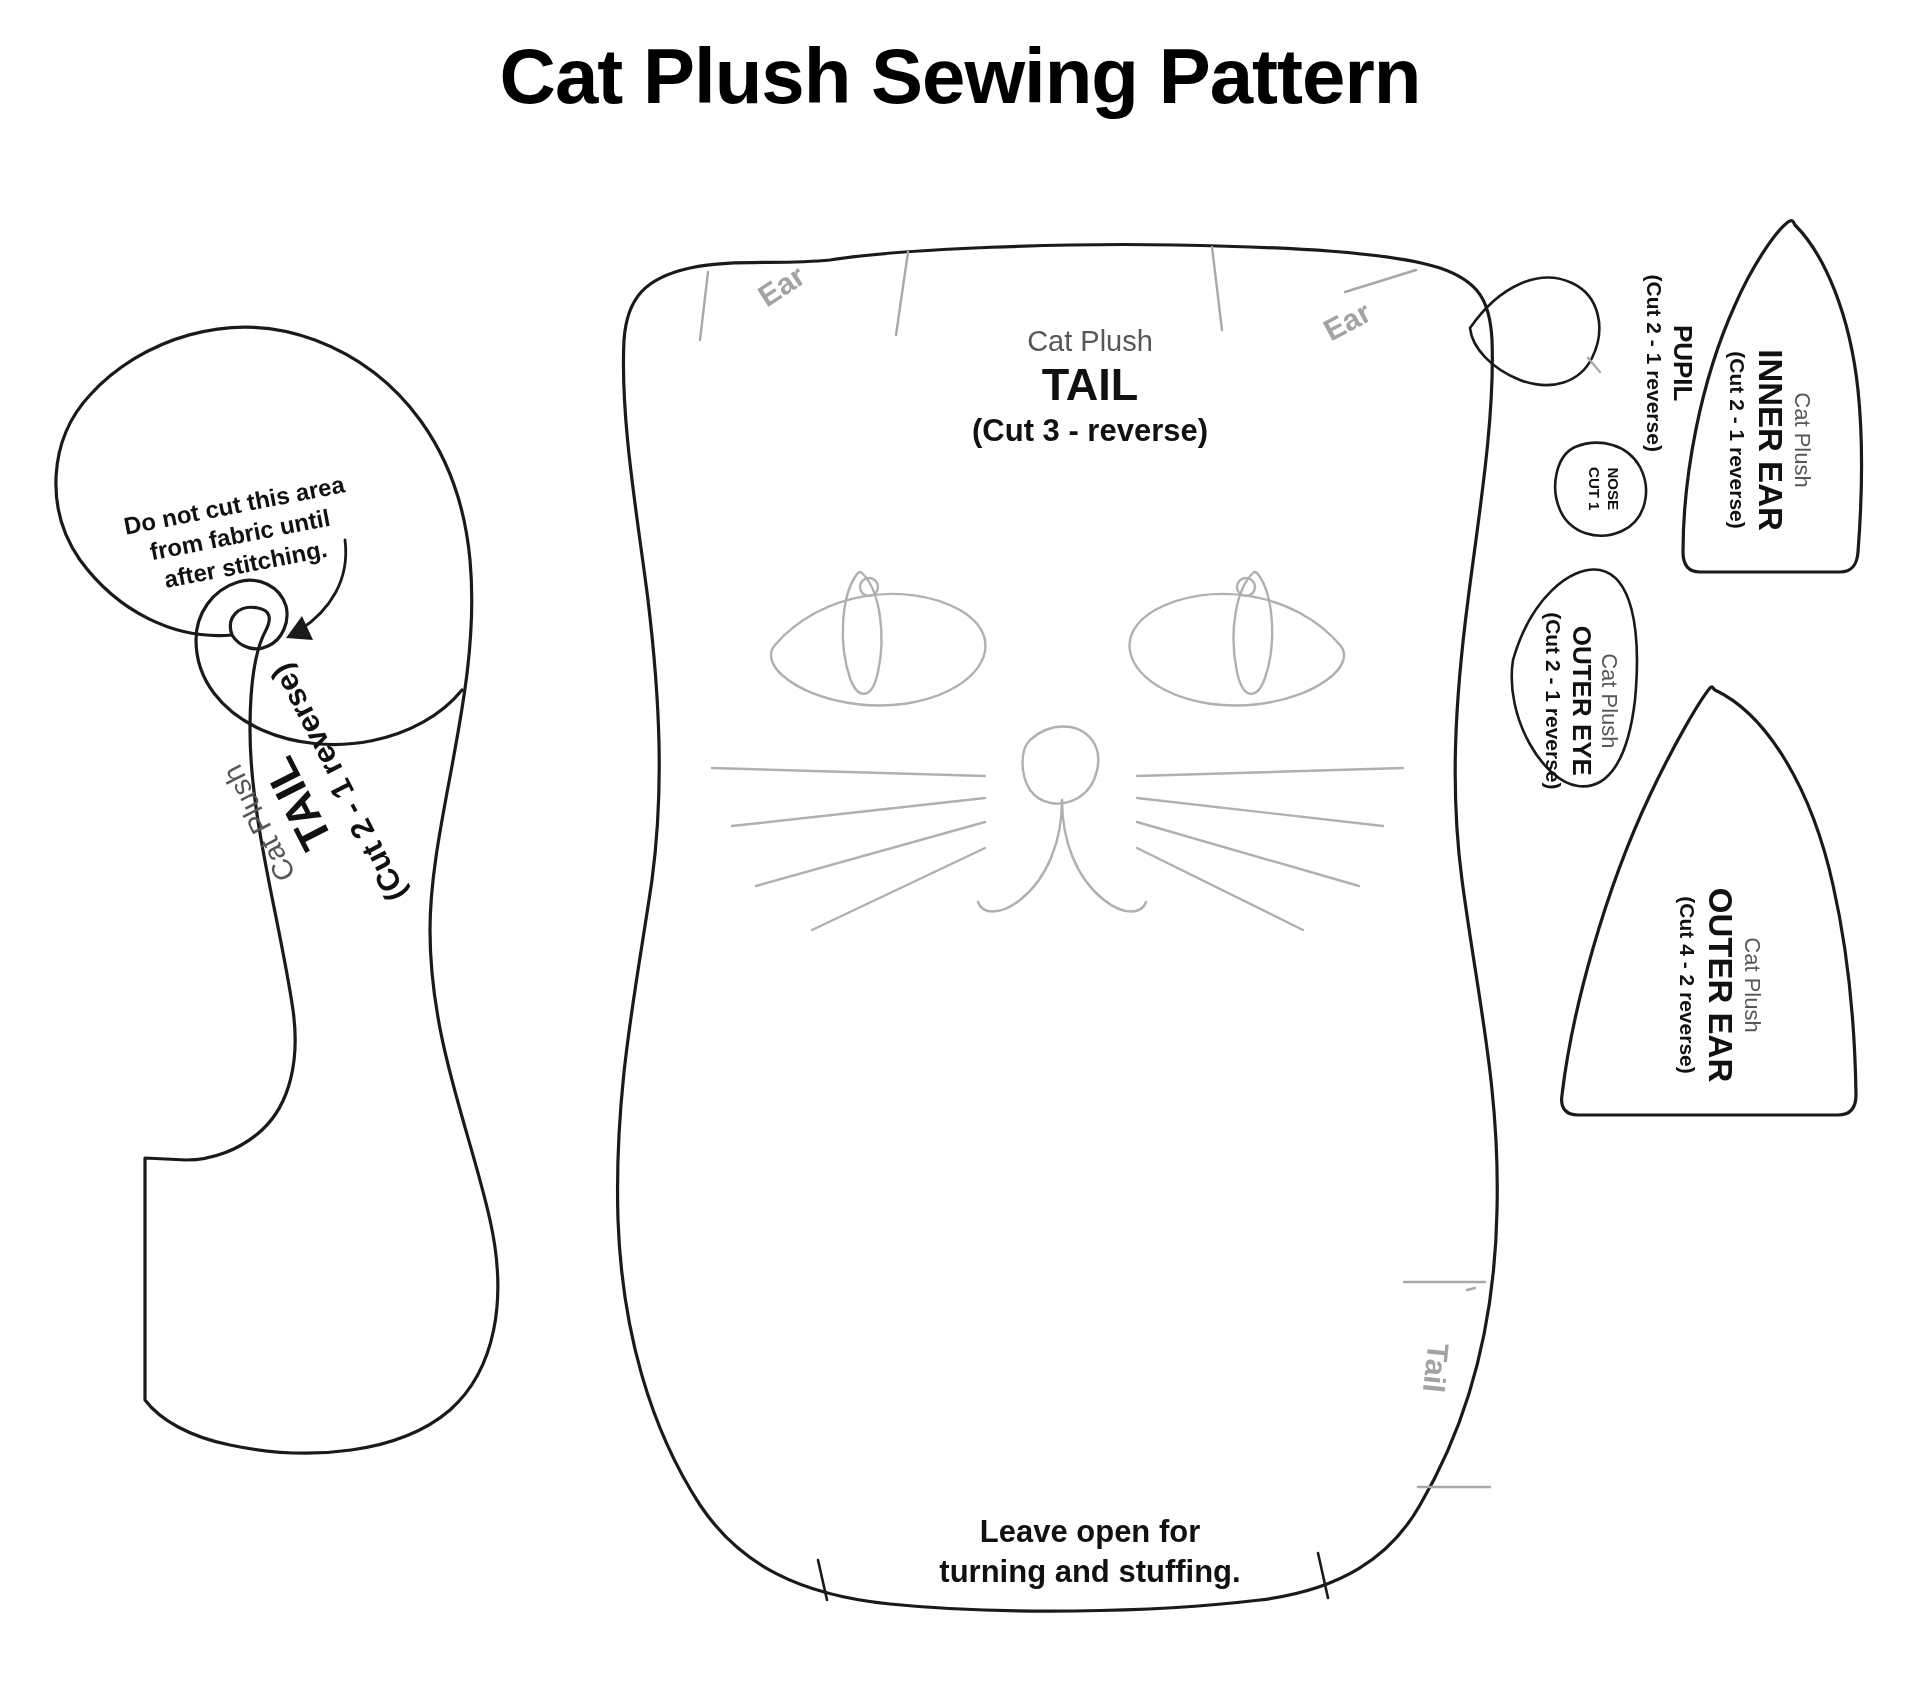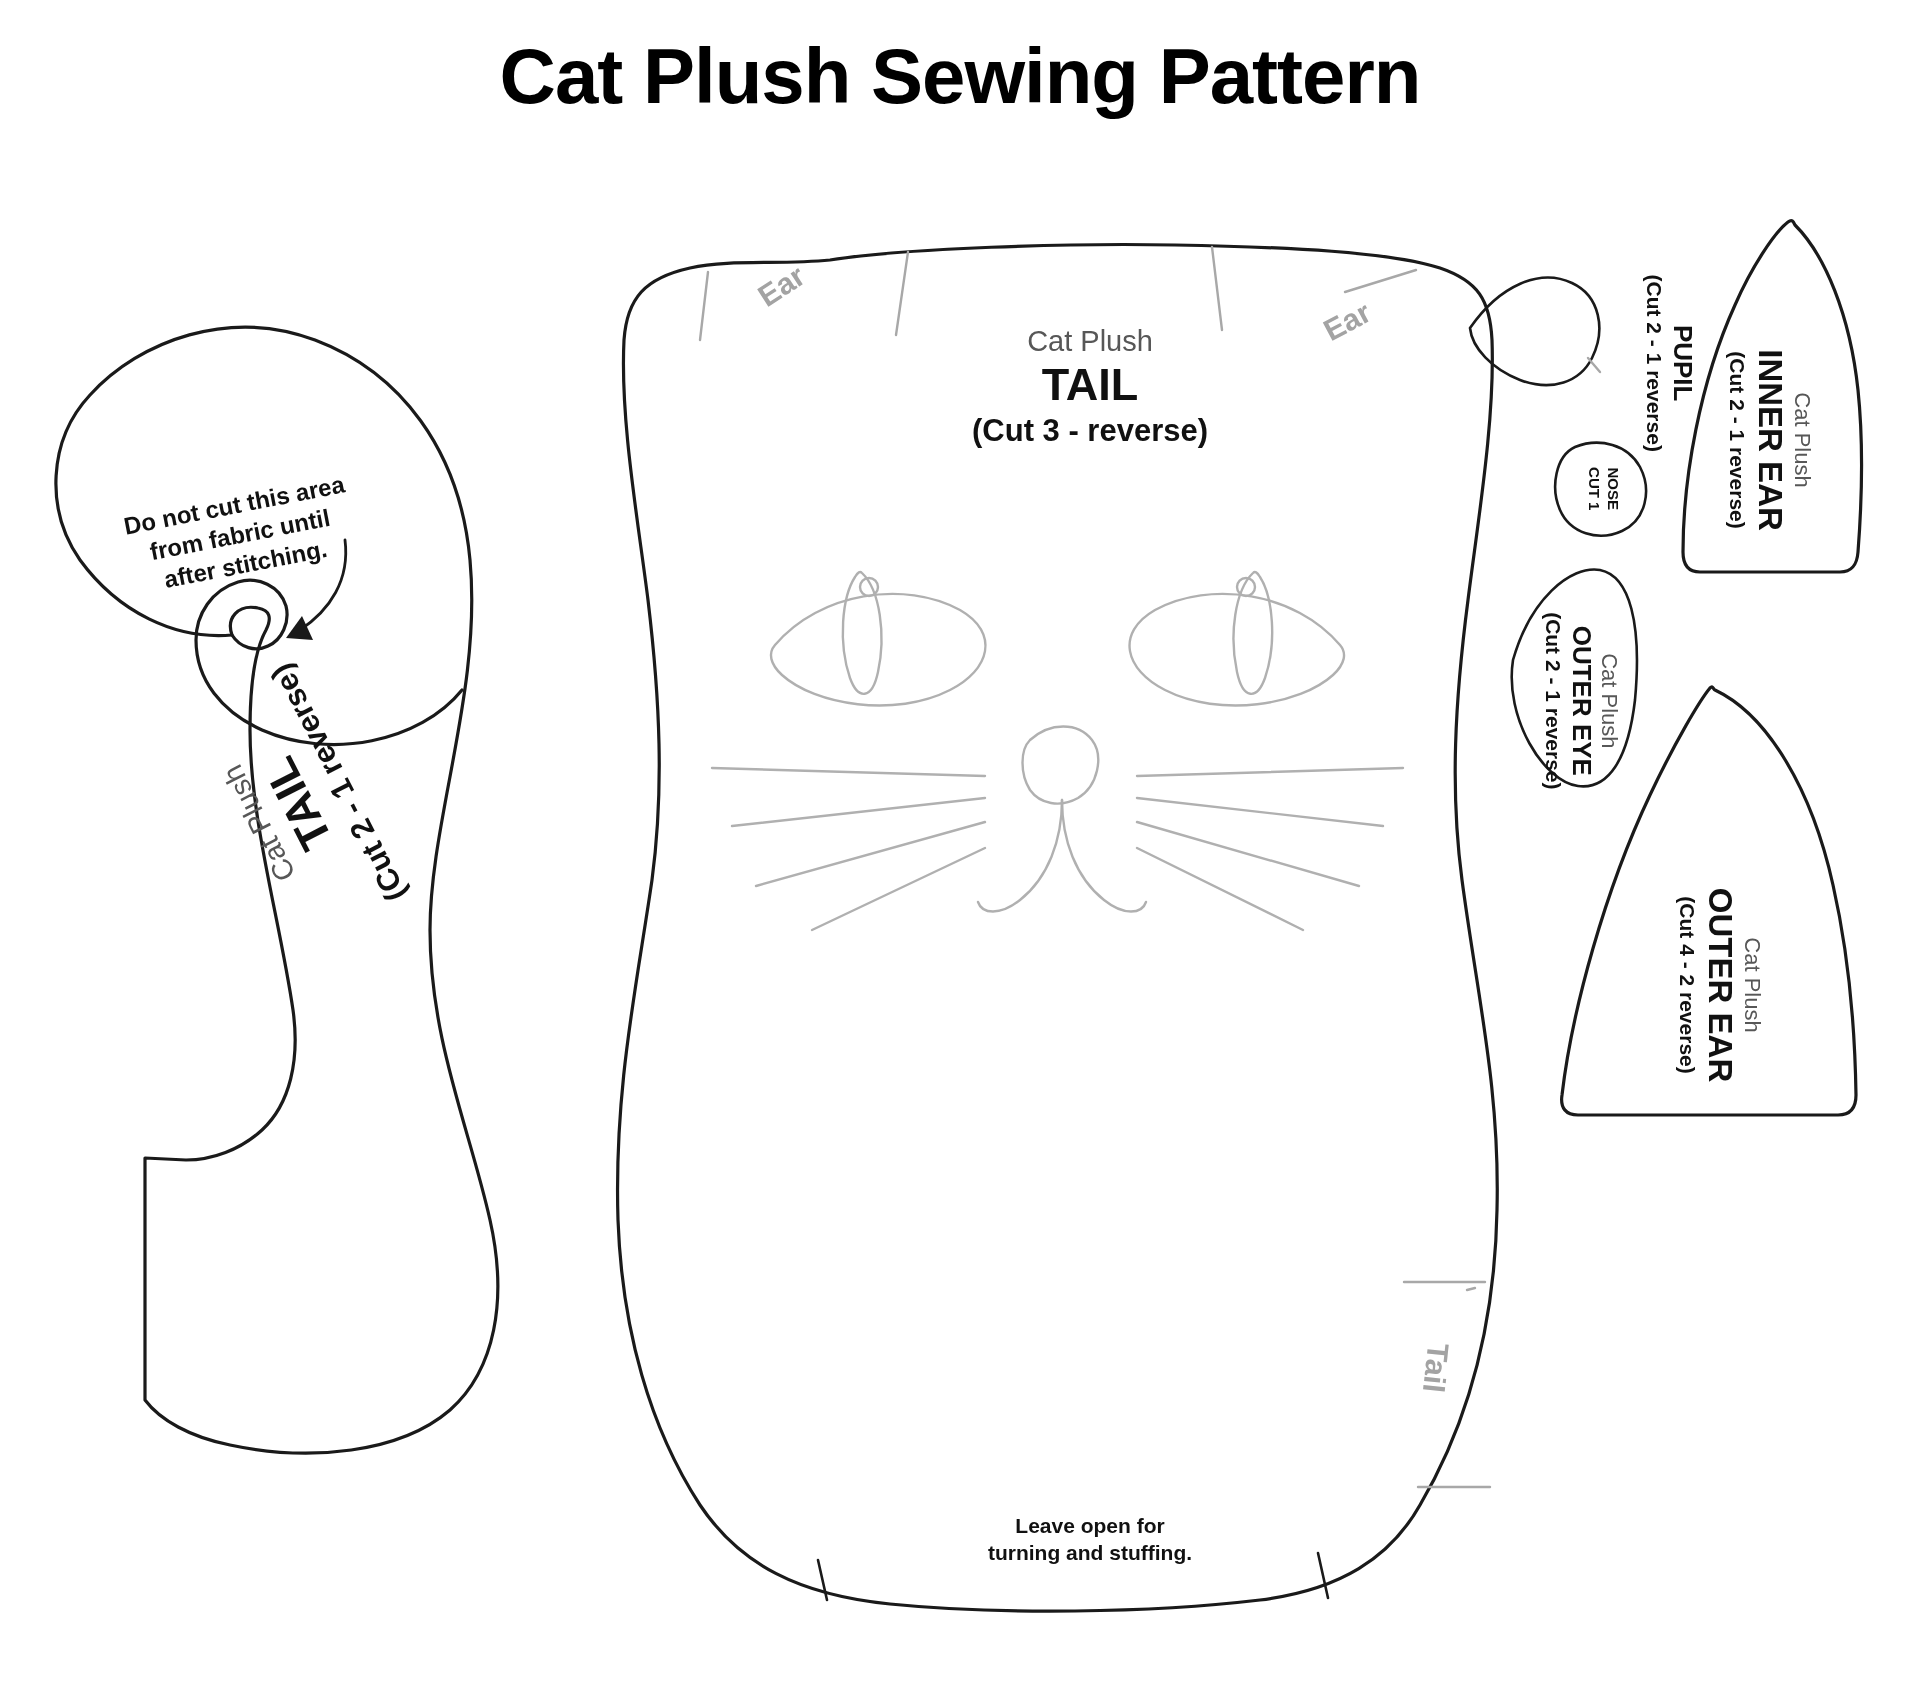--- a/index.html
+++ b/index.html
@@ -131,21 +131,21 @@
     color: #111111;
     line-height: 1.25;
     text-align: center;
   }
   .t-guide {
     font-size: 30px;
     font-weight: bold;
     color: #a3a3a3;
   }
   .t-open {
-    font-size: 21px;
+    font-size: 31px;
     font-weight: bold;
     color: #111111;
     line-height: 1.3;
   }
 </style>
 </head>
 <body>
 
 <div id="sheet">
 

